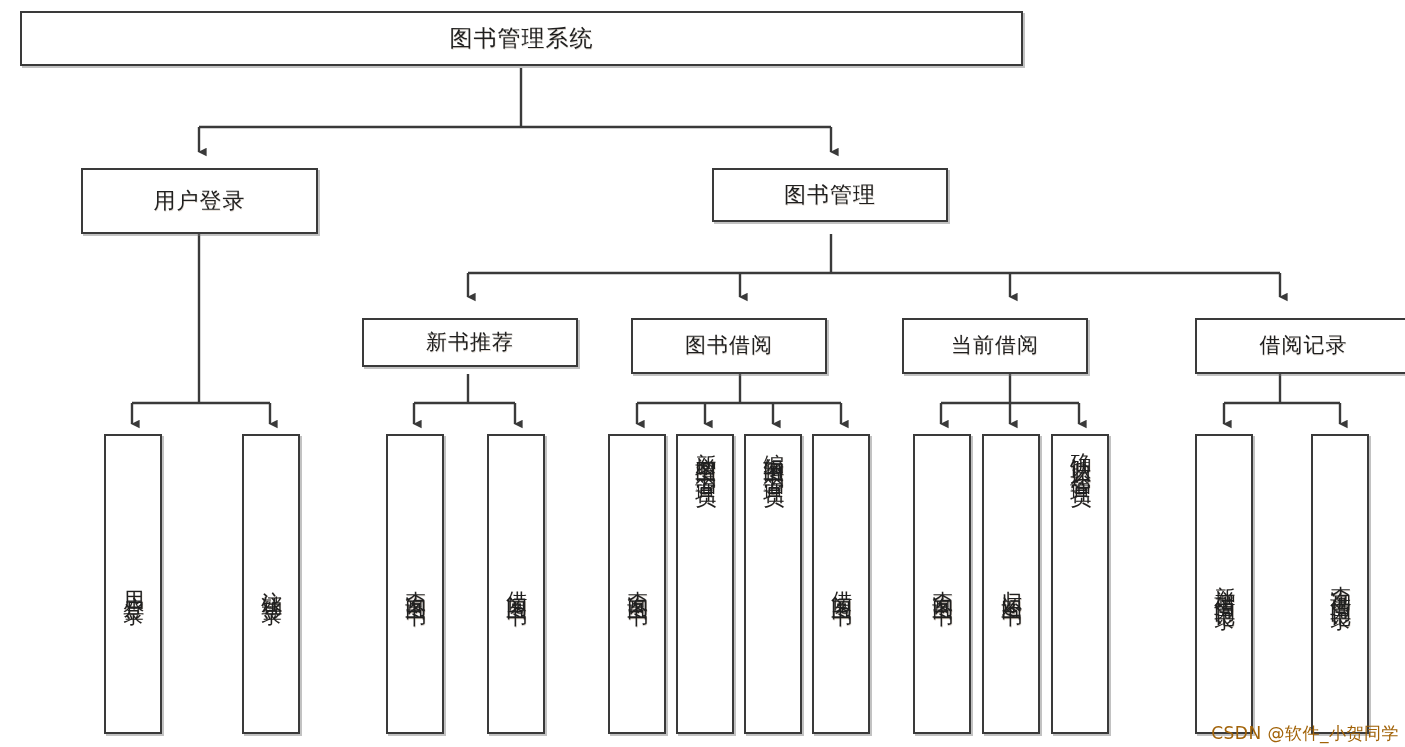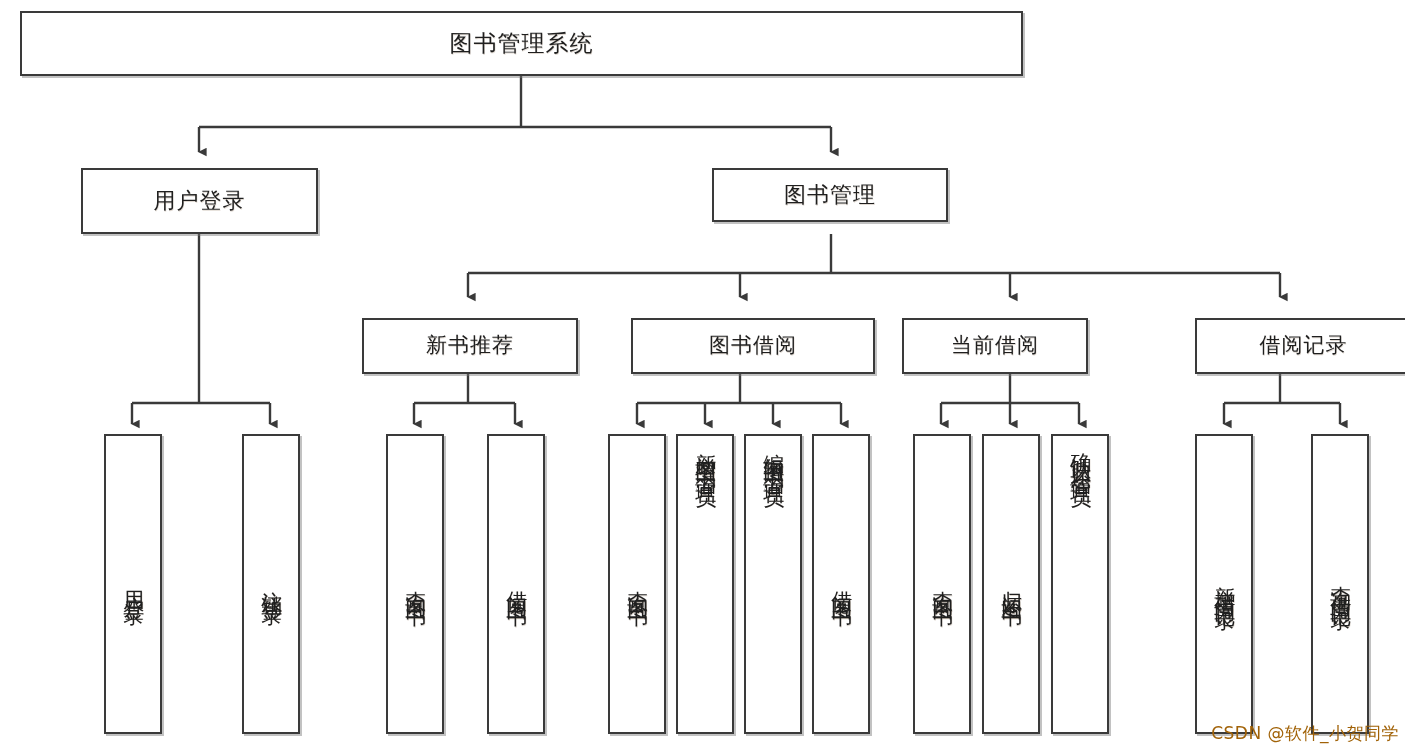--- a/index.html
+++ b/index.html
@@ -127,37 +127,37 @@
       <path d="M1010,403 L1010,424" marker-end="url(#arrow)"></path>
       <path d="M1079,403 L1079,424" marker-end="url(#arrow)"></path>
 
       <path d="M1280,374 L1280,403"></path>
       <path d="M1224,403 L1340,403"></path>
       <path d="M1224,403 L1224,424" marker-end="url(#arrow)"></path>
       <path d="M1340,403 L1340,424" marker-end="url(#arrow)"></path>
     </g>
   </svg>
 
-  <div class="node root" style="left:20px; top:11px; width:1003px; height:65px;">
+  <div class="node root" style="left:20px; top:11px; width:1003px; height:55px;">
     <span class="lbl">图书管理系统</span>
   </div>
 
   <div class="node lvl1" style="left:81px; top:168px; width:237px; height:66px;">
     <span class="lbl">用户登录</span>
   </div>
 
   <div class="node lvl1" style="left:712px; top:168px; width:236px; height:54px;">
     <span class="lbl">图书管理</span>
   </div>
 
-  <div class="node lvl2" style="left:362px; top:318px; width:216px; height:56px;">
+  <div class="node lvl2" style="left:362px; top:318px; width:216px; height:49px;">
     <span class="lbl">新书推荐</span>
   </div>
 
-  <div class="node lvl2" style="left:631px; top:318px; width:244px; height:56px;">
+  <div class="node lvl2" style="left:631px; top:318px; width:196px; height:56px;">
     <span class="lbl">图书借阅</span>
   </div>
 
   <div class="node lvl2" style="left:902px; top:318px; width:186px; height:56px;">
     <span class="lbl">当前借阅</span>
   </div>
 
   <div class="node lvl2" style="left:1172px; top:318px; width:217px; height:56px;margin-left:23px;">
     <span class="lbl">借阅记录</span>
   </div>

